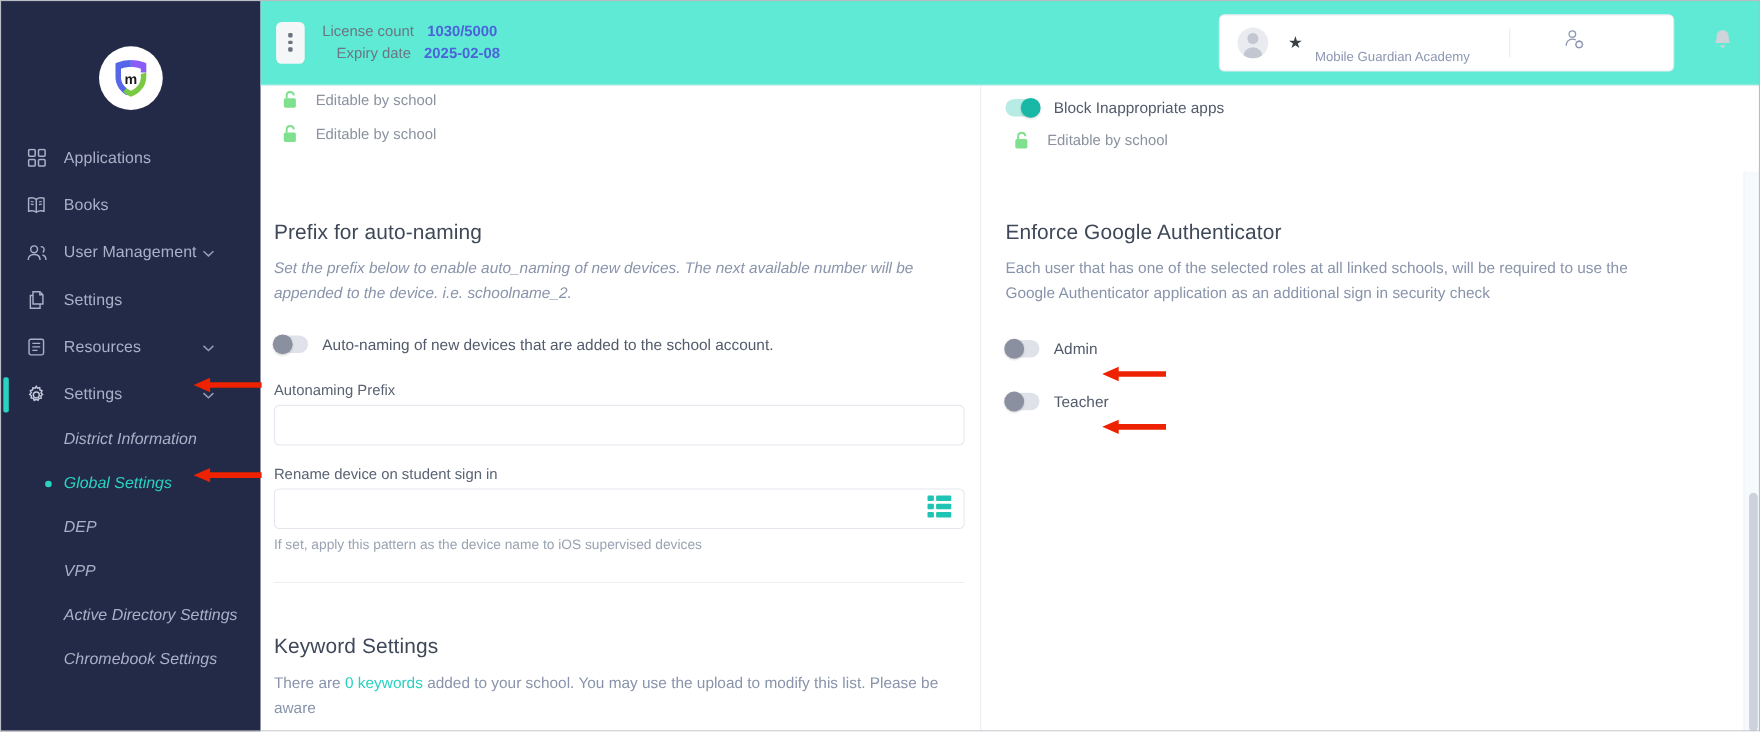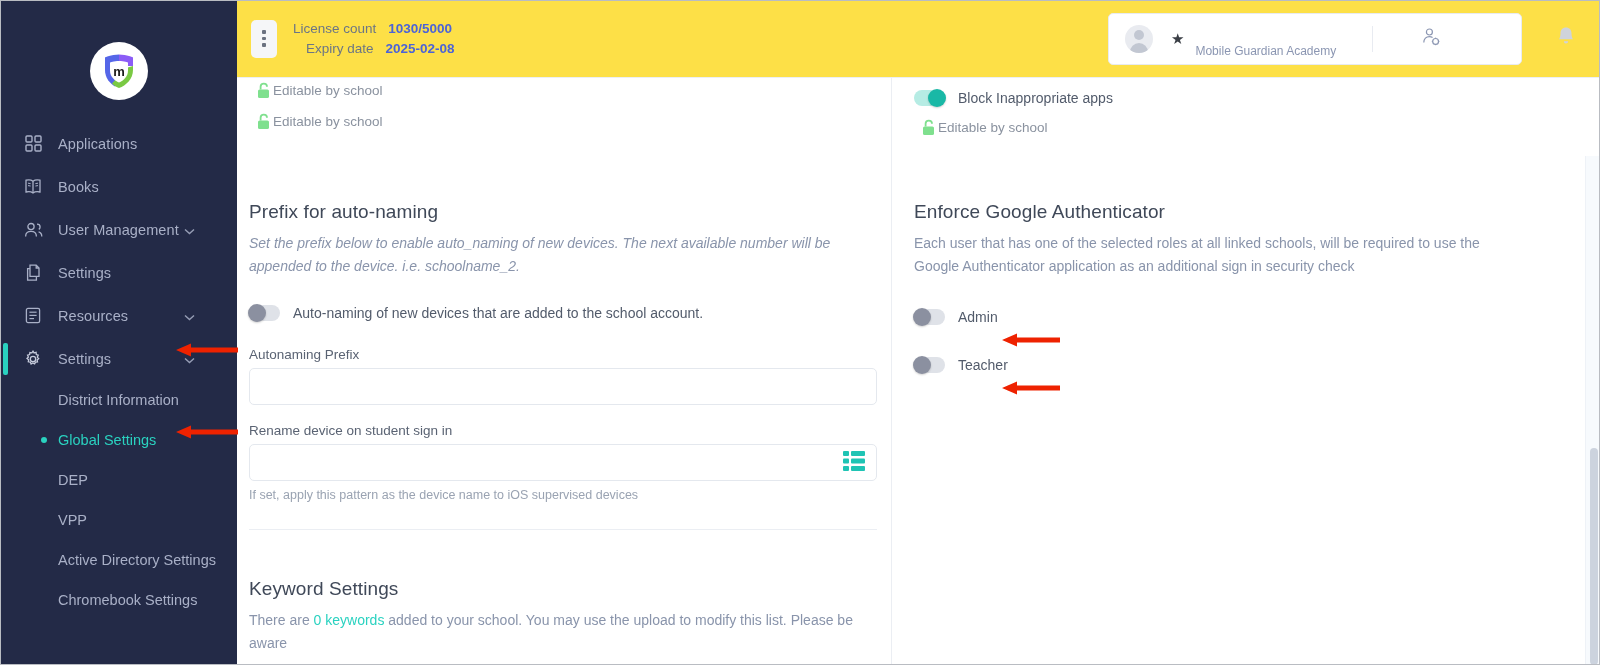--- a/index.html
+++ b/index.html
@@ -44,32 +44,33 @@
     background: #2ad2c0; border-radius: 2px;
   }
   .sub-item {
     display:flex; align-items:center;
     height: 40px;
     padding-left: 58px;
     color: #a9b0c7;
     font-size: 14.5px;
     position: relative;
     cursor: pointer;
+    font-style: italic;
   }
   .sub-item.current { color: #2ad2c0; }
   .sub-item .dot {
     position: absolute; left: 41px; top: 50%; transform: translateY(-50%);
     width: 6px; height: 6px; border-radius: 50%; background: #2ad2c0;
   }
 
   
   .main { flex: 1; position: relative; height: 665px; background: #fff; }
   .topbar {
     height: 78px; width: 100%;
-    background: #fde047;
+    background: #5eead4;
     border-bottom: 1px solid #eceff4;
     display: flex; align-items: center;
     position: relative;
     z-index: 5;
   }
   .kebab-btn {
     width: 26px; height: 38px; margin-left: 14px;
     background: #f5f6f8; border-radius: 5px;
     display:flex; flex-direction:column; align-items:center; justify-content:center; gap:3px;
     cursor: pointer;
@@ -125,21 +126,21 @@
     width: 18px; height: 18px; border-radius: 50%;
     background: #8b90a0;
     box-shadow: 0 1px 2px rgba(0,0,0,.18);
   }
   .toggle.on { background: #b6ece4; }
   .toggle.on .knob { left: auto; right: -1px; background: #19b8a6; }
   .toggle-label { margin-left: 13px; color: #525b6b; font-size: 14px; }
 
   .editable-row { display:flex; align-items:center; margin-top: 11px; }
   .lock { width: 20px; height: 20px; margin-left: 4px; flex:0 0 20px; display:flex; align-items:center; justify-content:center; }
-  .editable-text { color: #8a929f; font-size: 13.5px; }
+  .editable-text { margin-left: 14px; color: #8a929f; font-size: 13.5px; }
 
   .section-title {
     font-size: 19px; color: #3f4858; font-weight: normal;
     letter-spacing: .1px;
   }
   .section-desc {
     font-size: 14px; color: #8994ab; line-height: 1.62; margin-top: 9px;
   }
   .field-label { font-size: 13.5px; color: #5a6373; margin-bottom: 6px; }
   .text-input {

